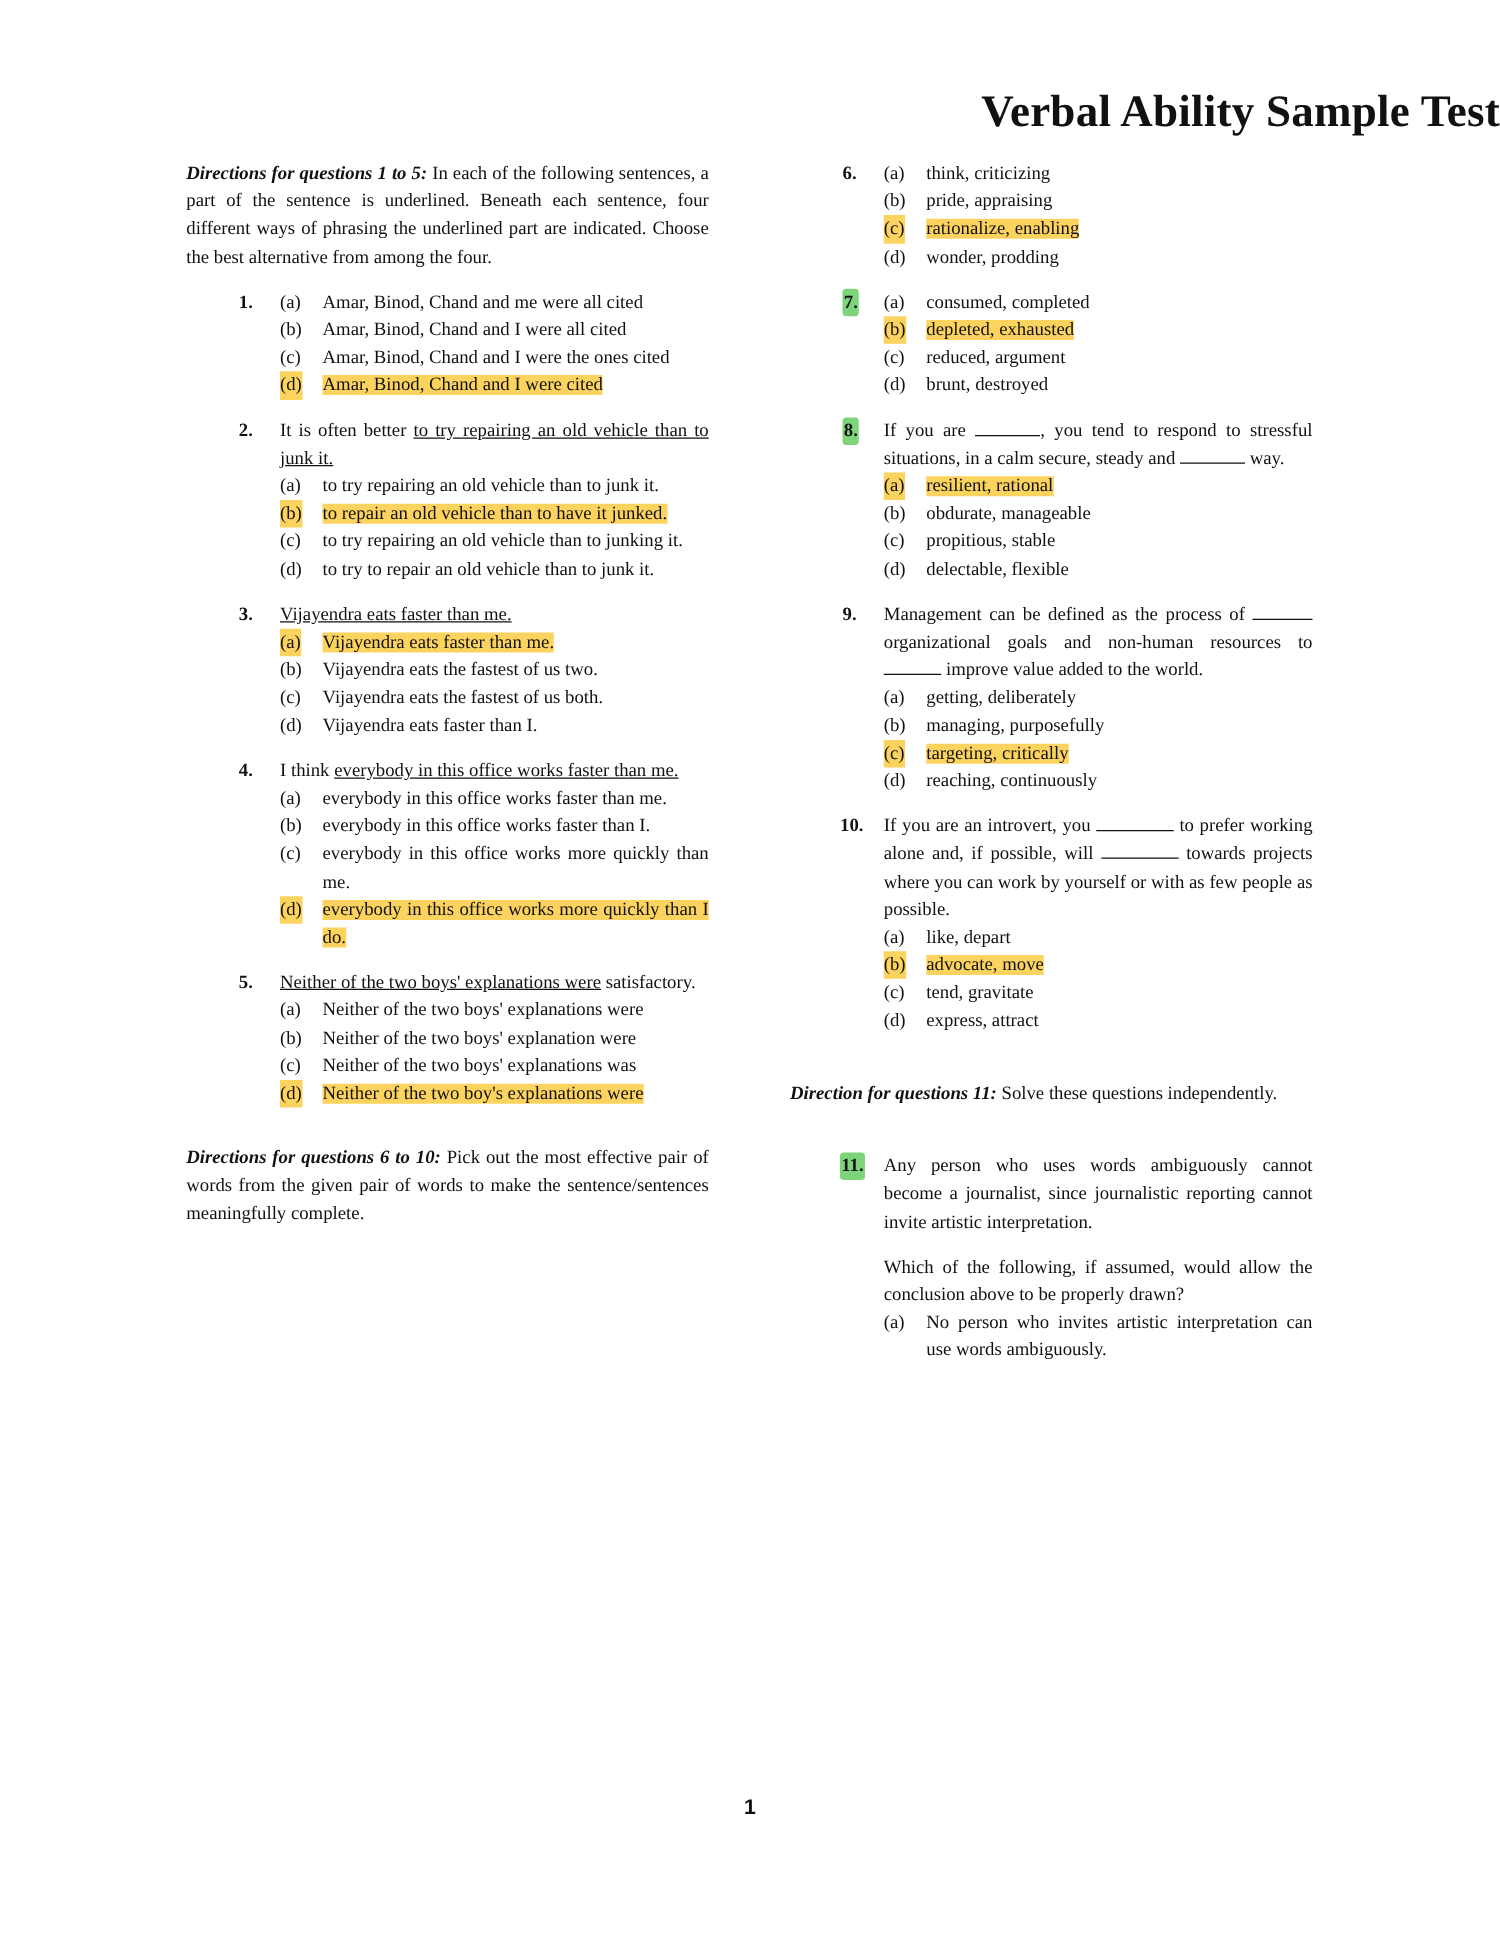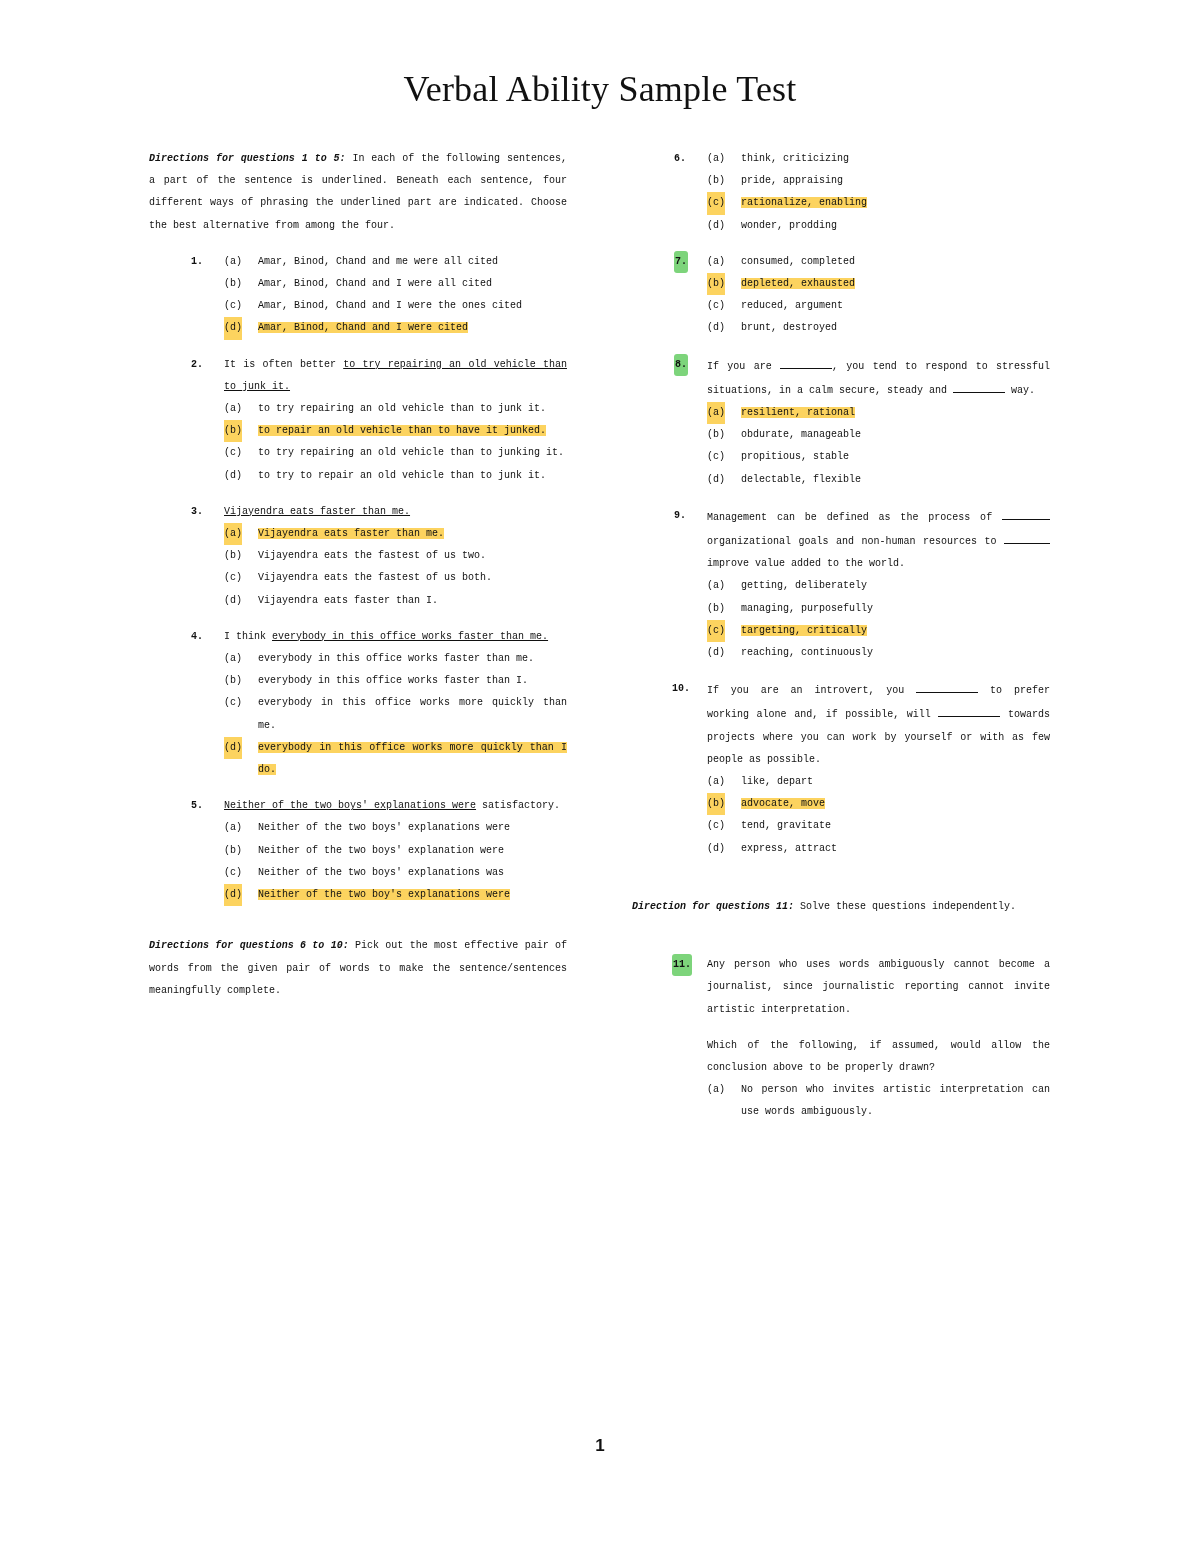--- a/index.html
+++ b/index.html
@@ -2,25 +2,25 @@
 <html><head>
 <meta charset="utf-8">
 <style>
   html, body { margin: 0; padding: 0; background: #ffffff; }
   body {
     width: 1200px; height: 1553px; position: relative; overflow: hidden;
     font-family: "Liberation Serif", "DejaVu Serif", serif;
     color: #111;
   }
   .title {
-    position: absolute; top: 68px; left: 0; width: 1200px; text-align: center;
-    font-family: "Liberation Serif", serif; font-weight: normal; font-size: 36px;
+    position: absolute; top: 68px; left: 0; width: 1200px; text-align: right;
+    font-family: "Liberation Serif", serif; font-weight: bold; font-size: 36px;
     letter-spacing: 0.2px;
   }
-  .col { position: absolute; top: 148px; width: 418px; font-size: 10px; line-height: 22.2px; font-family: Liberation Mono, monospace; }
+  .col { position: absolute; top: 128px; width: 418px; font-size: 15px; line-height: 22.2px; }
   .col.left { left: 149px; }
   .col.right { left: 632px; }
   .directions { text-align: justify; margin: 0 0 14px 0; }
   .directions .lead { font-weight: bold; font-style: italic; }
   .q { position: relative; padding-left: 75px; margin-bottom: 14px; }
   .col.right .q { padding-left: 75px; }
   .q .num { position: absolute; left: 42px; top: 0; font-weight: bold; }
   .q .stem { text-align: justify; }
   .u { text-decoration: underline; }
   .opt { position: relative; padding-left: 34px; text-align: justify; }

